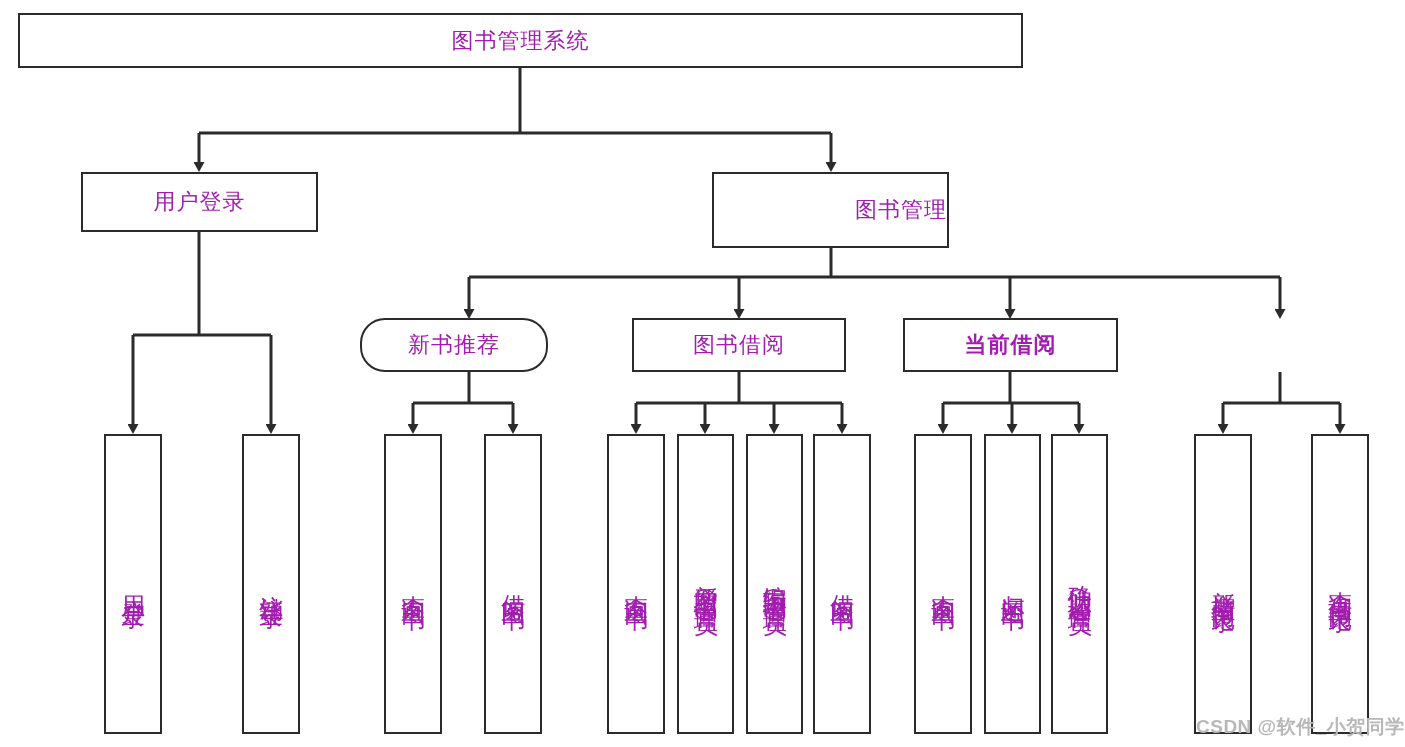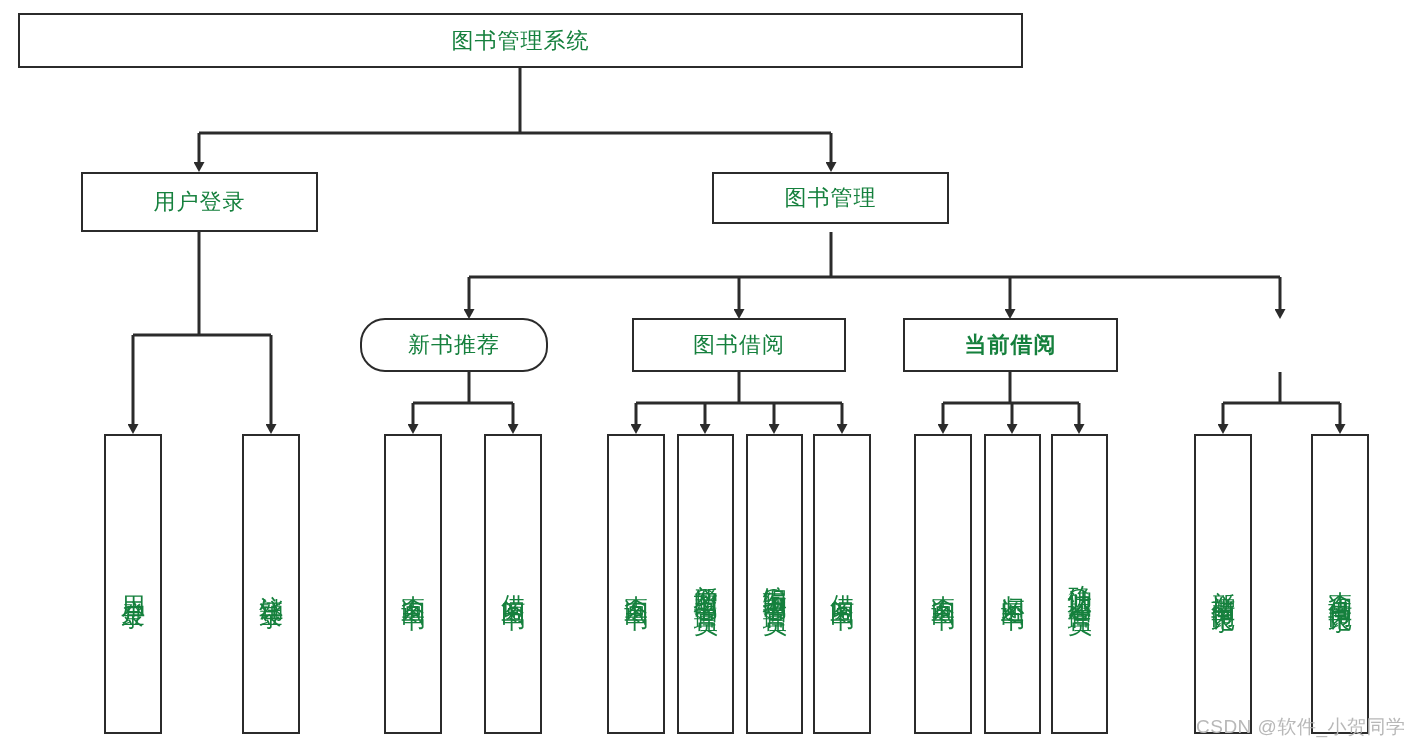--- a/index.html
+++ b/index.html
@@ -33,21 +33,21 @@
     display: flex;
     align-items: center;
     justify-content: center;
     color: #3c3c3c;
   }
   .node-label {
     display: block;
     text-align: center;
     line-height: 1.18;
     white-space: nowrap;
-    color: #15803d;
+    color: #a21caf;
   }
   .h-node .node-label {
     font-size: 22px;
     letter-spacing: 1px;
   }
   .v-node {
     align-items: center;
     justify-content: center;
   }
   .v-node .node-label {
@@ -121,21 +121,21 @@
   </svg>
 
   <div class="node h-node" style="left:18px; top:13px; width:1005px; height:55px;">
     <span class="node-label">图书管理系统</span>
   </div>
 
   <div class="node h-node" style="left:81px; top:172px; width:237px; height:60px;">
     <span class="node-label">用户登录</span>
   </div>
 
-  <div class="node h-node" style="left:712px; top:172px; width:237px; height:52px;">
+  <div class="node h-node" style="left:712px; top:172px; width:237px; height:76px;justify-content:flex-end;">
     <span class="node-label">图书管理</span>
   </div>
 
   <div class="node h-node" style="left:360px; top:318px; width:188px; height:54px;border-radius:25px;">
     <span class="node-label">新书推荐</span>
   </div>
 
   <div class="node h-node" style="left:632px; top:318px; width:214px; height:54px;">
     <span class="node-label">图书借阅</span>
   </div>
@@ -190,15 +190,15 @@
   </div>
 
   <div class="node v-node" style="left:1194px; top:434px; width:58px; height:300px;">
     <span class="node-label">新增借阅记录</span>
   </div>
 
   <div class="node v-node" style="left:1311px; top:434px; width:58px; height:300px;">
     <span class="node-label">查询借阅记录</span>
   </div>
 
-  <div class="watermark" style="left:1196px; top:714px;">CSDN @软件_小贺同学</div>
+  <div class="watermark" style="left:1196px; top:714px;font-weight:bold;">CSDN @软件_小贺同学</div>
 
 </div>
 
 </body></html>

